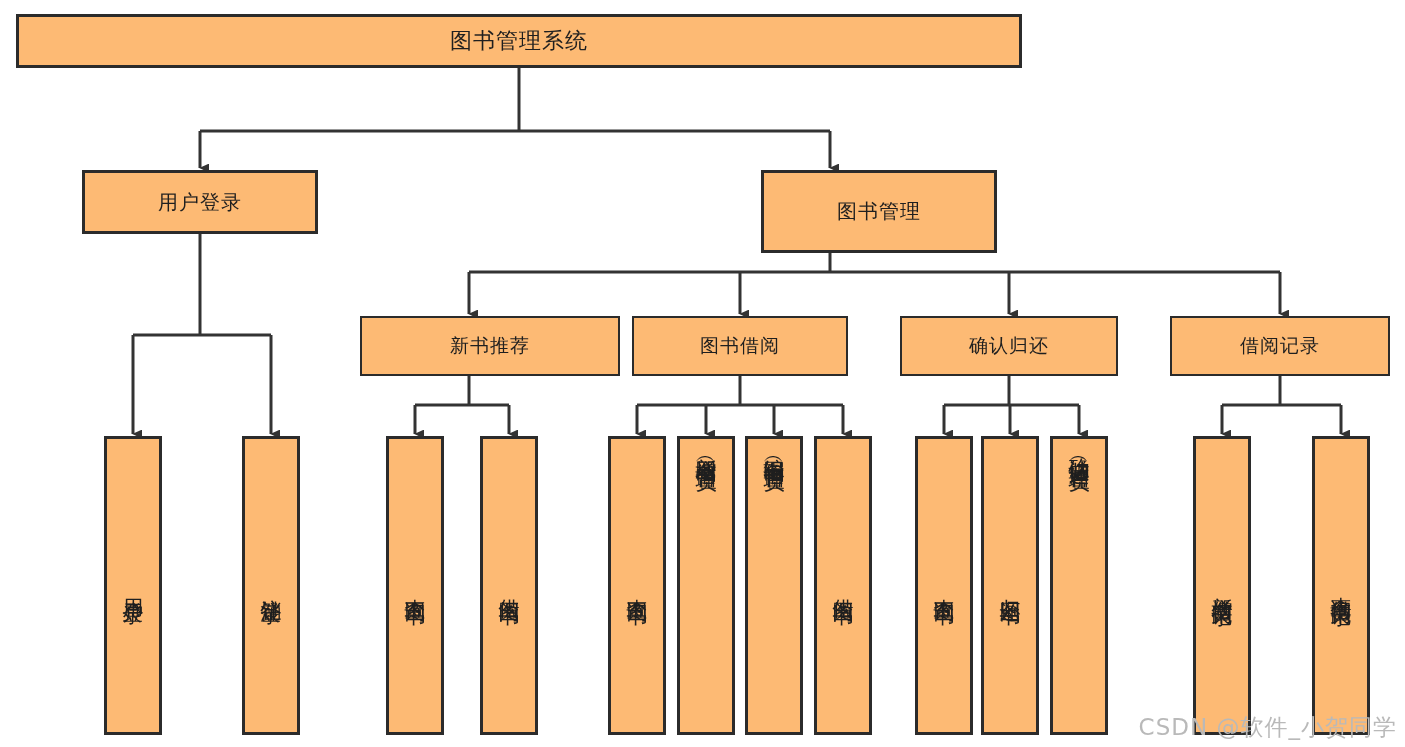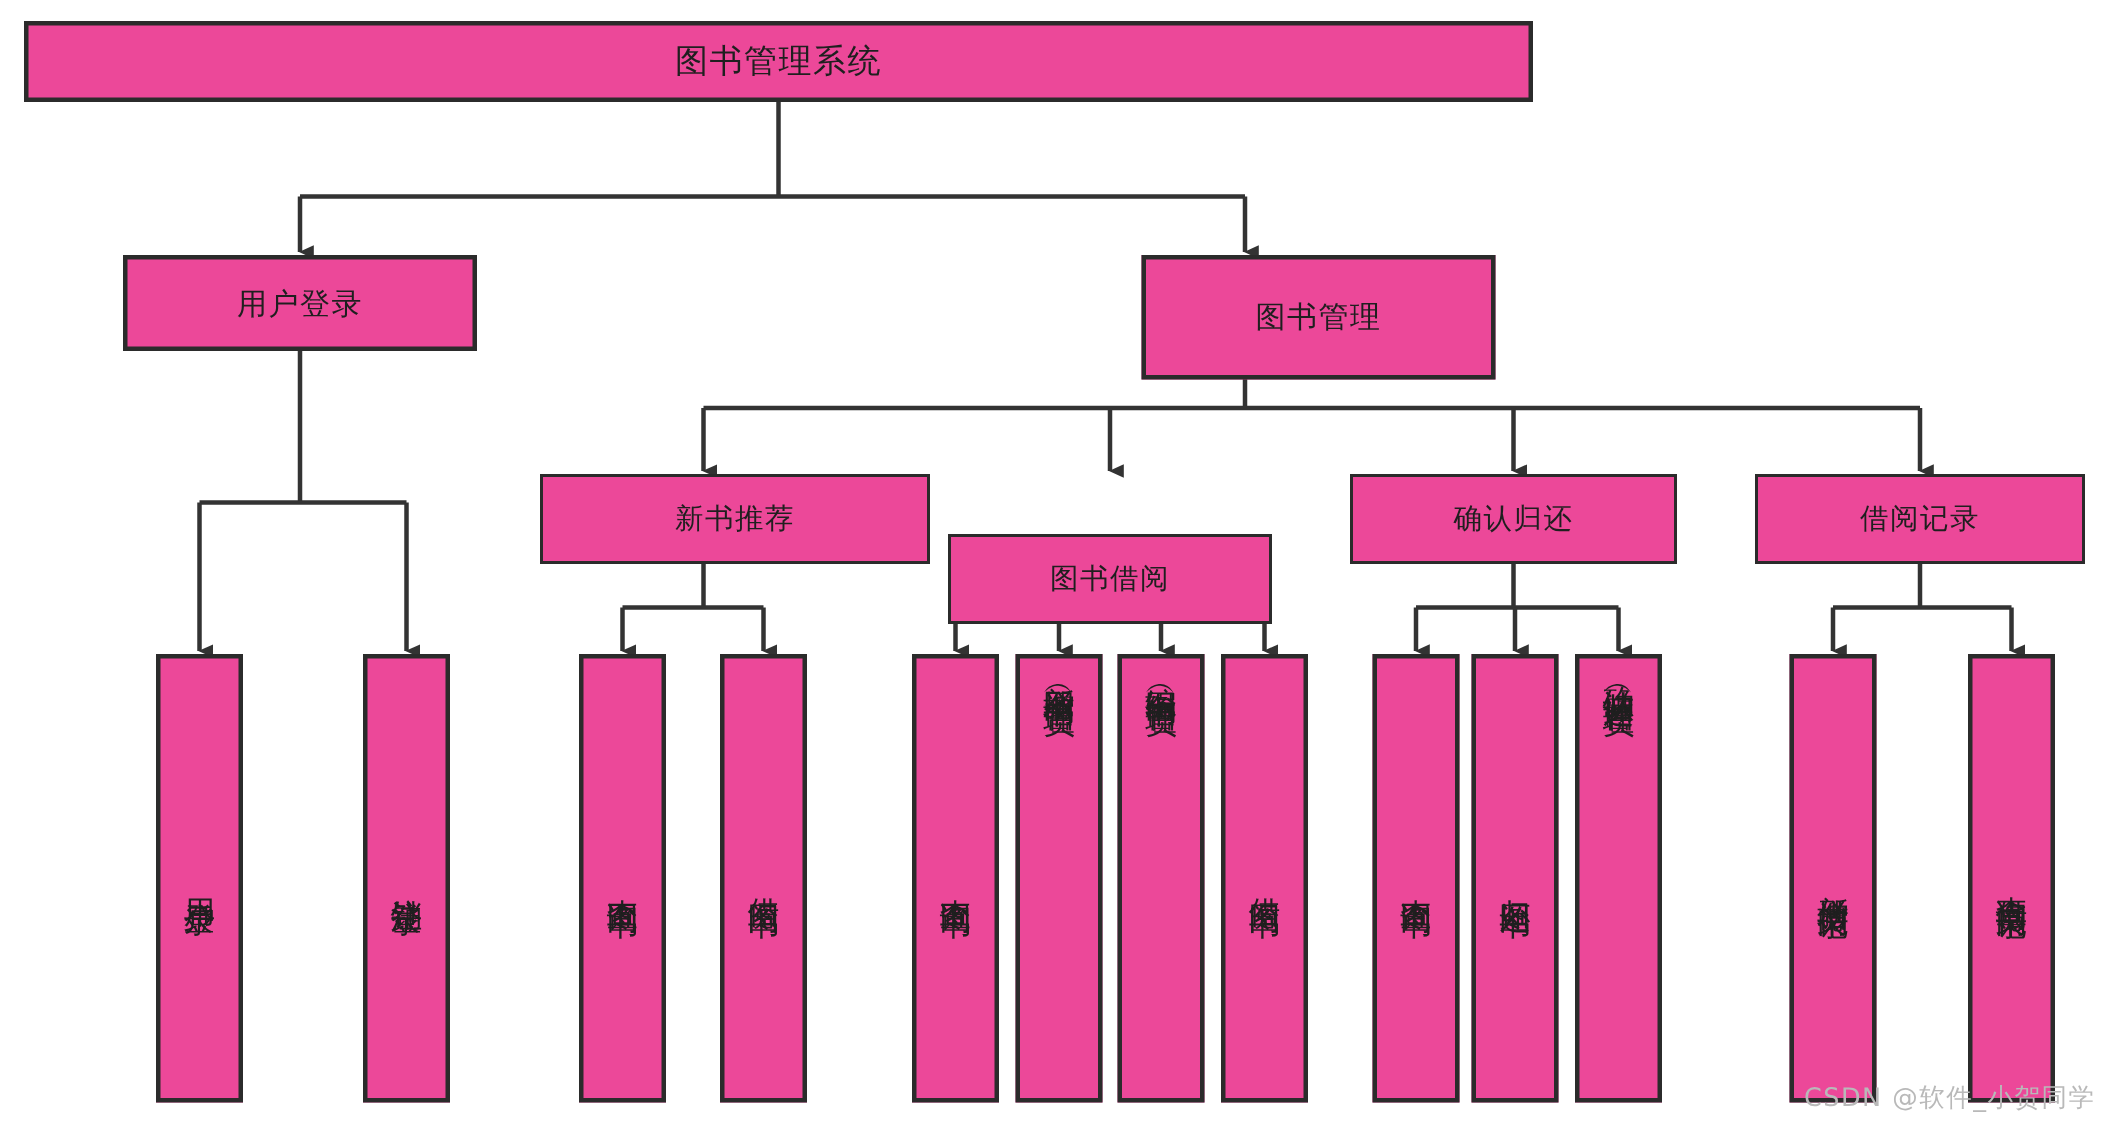--- a/index.html
+++ b/index.html
@@ -19,21 +19,21 @@
   #wires{
     position:absolute;
     left:0;top:0;
     width:1405px;height:747px;
     pointer-events:none;
   }
   
   .node{
     position:absolute;
     box-sizing:border-box;
-    background:#ec4899;
+    background:#fdba74;
     border:2px solid #2b2b2b;
     display:flex;
     align-items:center;
     justify-content:center;
     text-align:center;
     color:#1f1f1f;
   }
   .node.root{
     border-width:3px;
     font-size:22px;
@@ -72,21 +72,21 @@
   }
   .leaf.center{
     align-items:center;
     padding-top:0;
   }
   
   #watermark{
     position:absolute;
     right:8px;
     bottom:4px;
-    font-size:17px;
+    font-size:23px;
     color:#b9b9b9;
     letter-spacing:1px;
     white-space:nowrap;
   }
 </style>
 </head>
 <body>
 
 <div id="canvas">
 
@@ -150,21 +150,21 @@
   <div class="node lvl1" style="left:82px;top:170px;width:236px;height:64px;">
     <span>用户登录</span>
   </div>
   <div class="node lvl1" style="left:720px;top:170px;width:236px;height:83px;margin-left:41px;">
     <span>图书管理</span>
   </div>
 
   <div class="node lvl2" style="left:360px;top:316px;width:260px;height:60px;">
     <span>新书推荐</span>
   </div>
-  <div class="node lvl2" style="left:632px;top:316px;width:216px;height:60px;margin-top:40px;">
+  <div class="node lvl2" style="left:632px;top:316px;width:216px;height:60px;">
     <span>图书借阅</span>
   </div>
   <div class="node lvl2" style="left:900px;top:316px;width:218px;height:60px;">
     <span>确认归还</span>
   </div>
   <div class="node lvl2" style="left:1170px;top:316px;width:220px;height:60px;">
     <span>借阅记录</span>
   </div>
 
   <div class="node leaf center" style="left:104px;top:436px;width:58px;height:299px;">

